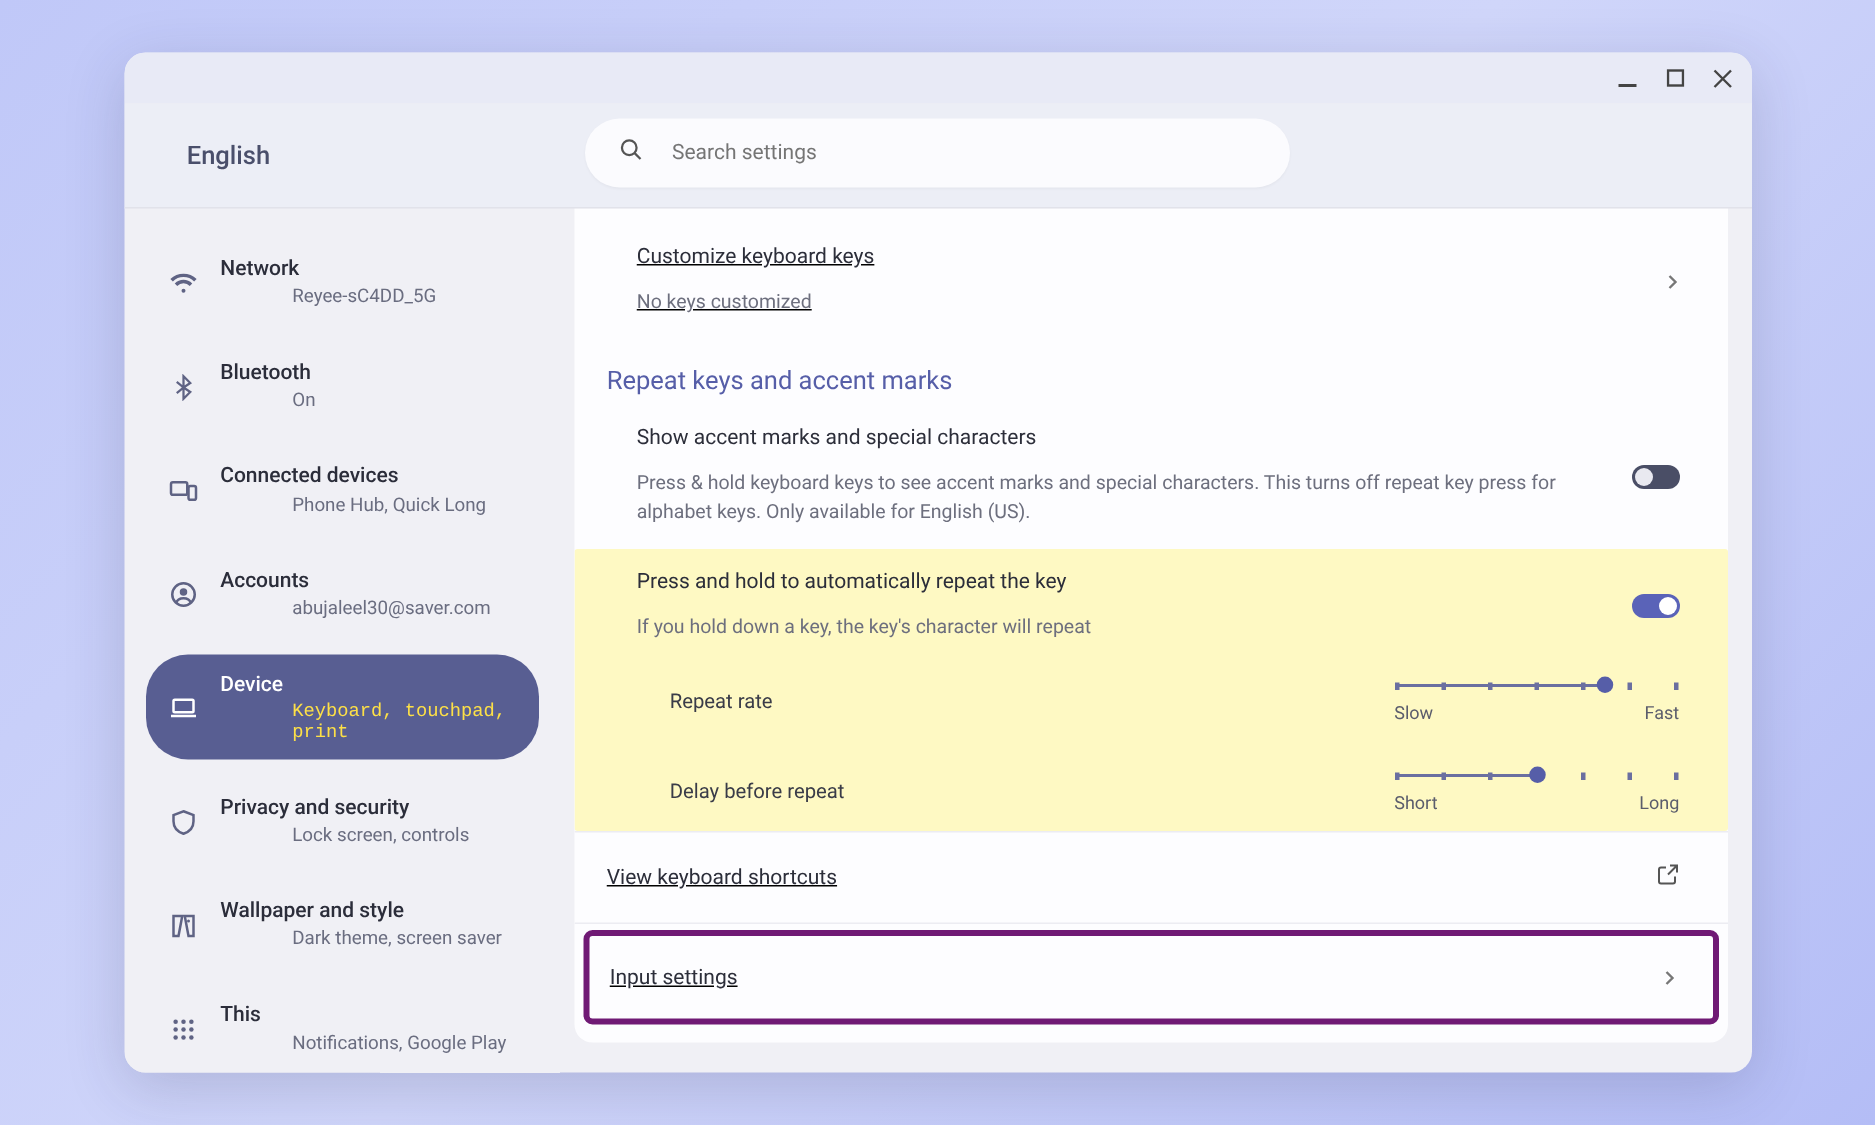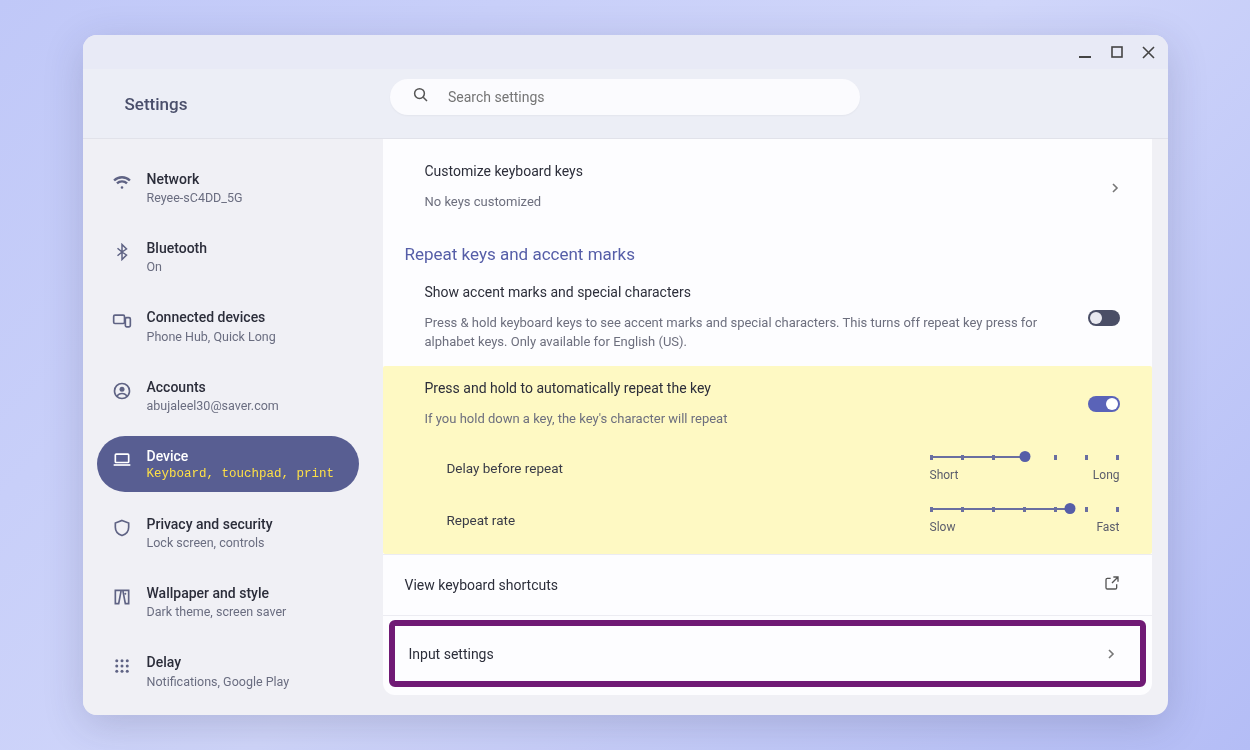--- a/index.html
+++ b/index.html
@@ -30,69 +30,69 @@
     background: #eceef6;
     display: flex; align-items: center;
     padding-left: 42px;
     border-bottom: 1px solid #e1e2ea;
   }
   .header-title { font-size: 17px; color: #4a4f6b; font-weight: 500; }
   .search-wrap {
     margin-left: auto; margin-right: auto;
     position: absolute; left: 50%; transform: translateX(-50%);
     top: 44px;
-    width: 470px; height: 36px;
+    width: 470px; height: 46px;
     background: #fbfbfe;
     border-radius: 30px;
     display: flex; align-items: center;
     padding: 0 22px; gap: 18px;
     box-shadow: 0 1px 2px rgba(0,0,0,.04);
   }
   .search-wrap input {
     border: none; outline: none; background: transparent;
     font-size: 14px; color: #555; flex:1;
   }
   .body { flex:1; display:flex; overflow:hidden; }
   .sidebar {
     width: 290px;
     background: #f0f0f5;
     padding: 20px 14px 10px 14px;
     overflow-y: auto;
   }
   .nav-item {
-    display:flex; align-items:flex-start; gap:14px;
+    display:flex; align-items:center; gap:14px;
     padding: 11px 14px;
     border-radius: 28px;
     cursor:pointer;
     margin-bottom: 12px;
   }
   .nav-item .icon { width:22px; height:22px; flex:none; display:flex; align-items:center; justify-content:center; color:#5f6384; margin-top:2px;}
   .nav-item.active { background:#585e92; }
   .nav-item.active .icon { color:#fff; }
   .nav-item.active .nav-title { color:#fff; }
   .nav-item.active .nav-sub { color:#fde047;font-family:Liberation Mono, monospace; }
   .nav-text { display:flex; flex-direction:column; }
   .nav-title { font-size:14px; color:#2b2d3a; font-weight:500; line-height:1.3; }
-  .nav-sub { font-size:12.5px; color:#6a6d80; margin-top:2px; }
+  .nav-sub { font-size:12.5px; color:#6a6d80; margin-top:2px;margin-left:48px; }
   .content {
     flex:1; padding: 0 16px 20px 10px;
     overflow:hidden;
   }
   .panel {
     background:#fdfdff;
     border-radius: 0 0 12px 12px;
     height:100%;
     overflow-y:auto;
     padding: 10px 0 0 0;
   }
   .row {
     padding: 14px 32px 14px 42px;
     display:flex; align-items:center;
   }
-  .row.clickable { cursor:pointer; }
+  .row.clickable { cursor:pointer;text-decoration:underline; }
   .row .texts { flex:1; }
   .row-title { font-size:14px; color:#2c2e3a; }
   .row-sub { font-size:13px; color:#6d6f7e; margin-top:14px; line-height:1.45; max-width: 640px;}
   .section-label {
     font-size:17px; color:#565ea8; padding: 18px 0 6px 22px;
   }
   .chevron { color:#777; }
   .ext-icon { color:#555; }
   .toggle {
     width:32px; height:16px; border-radius:10px; background:#4a4e66; position:relative; flex:none;
@@ -113,21 +113,21 @@
   }
   .slider-ticks { position:absolute; width:100%; display:flex; justify-content:space-between; }
   .slider-ticks span { width:3px; height:5px; background:#6a6fa0; display:block; }
   .slider-line { position:absolute; height:2px; background:#6a6fa0; }
   .slider-thumb {
     position:absolute; width:11px; height:11px; border-radius:50%; background:#565ea8; top:-3px;
     transform: translateX(-50%);
   }
   .slider-labels { display:flex; justify-content:space-between; font-size:12px; color:#5b5d6c; margin-top:8px;}
   .highlight-box {
-    border: 6px solid #701a75; border-radius: 6px;
+    border: 4px solid #701a75; border-radius: 6px;
   }
   .divider { height:1px; background:#ececf2; margin: 0; }
 </style>
 </head>
 <body>
 
 <div class="window">
   <div class="titlebar">
     <div class="win-btn">
       <svg width="14" height="14" viewBox="0 0 14 14">
@@ -140,21 +140,21 @@
         </svg>
     </div>
     <div class="win-btn">
       <svg width="13" height="13" viewBox="0 0 13 13">
           <path d="M1 1 L12 12 M12 1 L1 12" stroke="currentColor" stroke-width="1.6"></path>
         </svg>
     </div>
   </div>
 
   <div class="header">
-    <div class="header-title">Settings</div>
+    <div class="header-title">English</div>
   </div>
   <div class="search-wrap">
     <span class="icon">
       <svg width="18" height="18" viewBox="0 0 24 24" fill="none">
           <circle cx="10" cy="10" r="6.5" stroke="#555" stroke-width="2"></circle>
           <line x1="15" y1="15" x2="20" y2="20" stroke="#555" stroke-width="2"></line>
         </svg>
     </span>
     <input placeholder="Search settings" style="">
   </div>
@@ -259,21 +259,21 @@
               <circle cx="19" cy="5" r="2" fill="currentColor"></circle>
               <circle cx="5" cy="12" r="2" fill="currentColor"></circle>
               <circle cx="12" cy="12" r="2" fill="currentColor"></circle>
               <circle cx="19" cy="12" r="2" fill="currentColor"></circle>
               <circle cx="5" cy="19" r="2" fill="currentColor"></circle>
               <circle cx="12" cy="19" r="2" fill="currentColor"></circle>
               <circle cx="19" cy="19" r="2" fill="currentColor"></circle>
             </svg>
         </span>
         <div class="nav-text">
-          <span class="nav-title">Delay</span>
+          <span class="nav-title">This</span>
           <span class="nav-sub">Notifications, Google Play</span>
         </div>
       </div>
 
     </div>
 
     <div class="content">
       <div class="panel">
 
         <div class="row clickable">
@@ -298,20 +298,43 @@
           <div class="toggle"></div>
         </div>
 
         <div class="sub-block">
           <div class="row">
             <div class="texts">
               <div class="row-title">Press and hold to automatically repeat the key</div>
               <div class="row-sub">If you hold down a key, the key's character will repeat</div>
             </div>
             <div class="toggle on"></div>
+          </div>
+
+          <div class="slider-row" style="padding-bottom:20px;">
+            <div class="label">Repeat rate</div>
+            <div class="slider-wrap">
+              <div class="slider-track">
+                <div class="slider-ticks">
+                    <span></span>
+                    <span></span>
+                    <span></span>
+                    <span></span>
+                    <span></span>
+                    <span></span>
+                    <span></span>
+                  </div>
+                <div class="slider-line" style="left:0;width:74%"></div>
+                <div class="slider-thumb" style="left:74%"></div>
+              </div>
+              <div class="slider-labels">
+                <span>Slow</span>
+                <span>Fast</span>
+              </div>
+            </div>
           </div>
 
           <div class="slider-row">
             <div class="label">Delay before repeat</div>
             <div class="slider-wrap">
               <div class="slider-track">
                 <div class="slider-ticks">
                     <span></span>
                     <span></span>
                     <span></span>
@@ -322,43 +345,20 @@
                   </div>
                 <div class="slider-line" style="left:0;width:50%"></div>
                 <div class="slider-thumb" style="left:50%"></div>
               </div>
               <div class="slider-labels">
                 <span>Short</span>
                 <span>Long</span>
               </div>
             </div>
           </div>
-
-          <div class="slider-row" style="padding-bottom:20px;">
-            <div class="label">Repeat rate</div>
-            <div class="slider-wrap">
-              <div class="slider-track">
-                <div class="slider-ticks">
-                    <span></span>
-                    <span></span>
-                    <span></span>
-                    <span></span>
-                    <span></span>
-                    <span></span>
-                    <span></span>
-                  </div>
-                <div class="slider-line" style="left:0;width:74%"></div>
-                <div class="slider-thumb" style="left:74%"></div>
-              </div>
-              <div class="slider-labels">
-                <span>Slow</span>
-                <span>Fast</span>
-              </div>
-            </div>
-          </div>
         </div>
 
         <div class="divider"></div>
 
         <div class="row clickable" style="padding:20px 32px 20px 22px;">
           <div class="texts">
             <div class="row-title">View keyboard shortcuts</div>
           </div>
           <span class="ext-icon">
             <svg width="16" height="16" viewBox="0 0 24 24">

